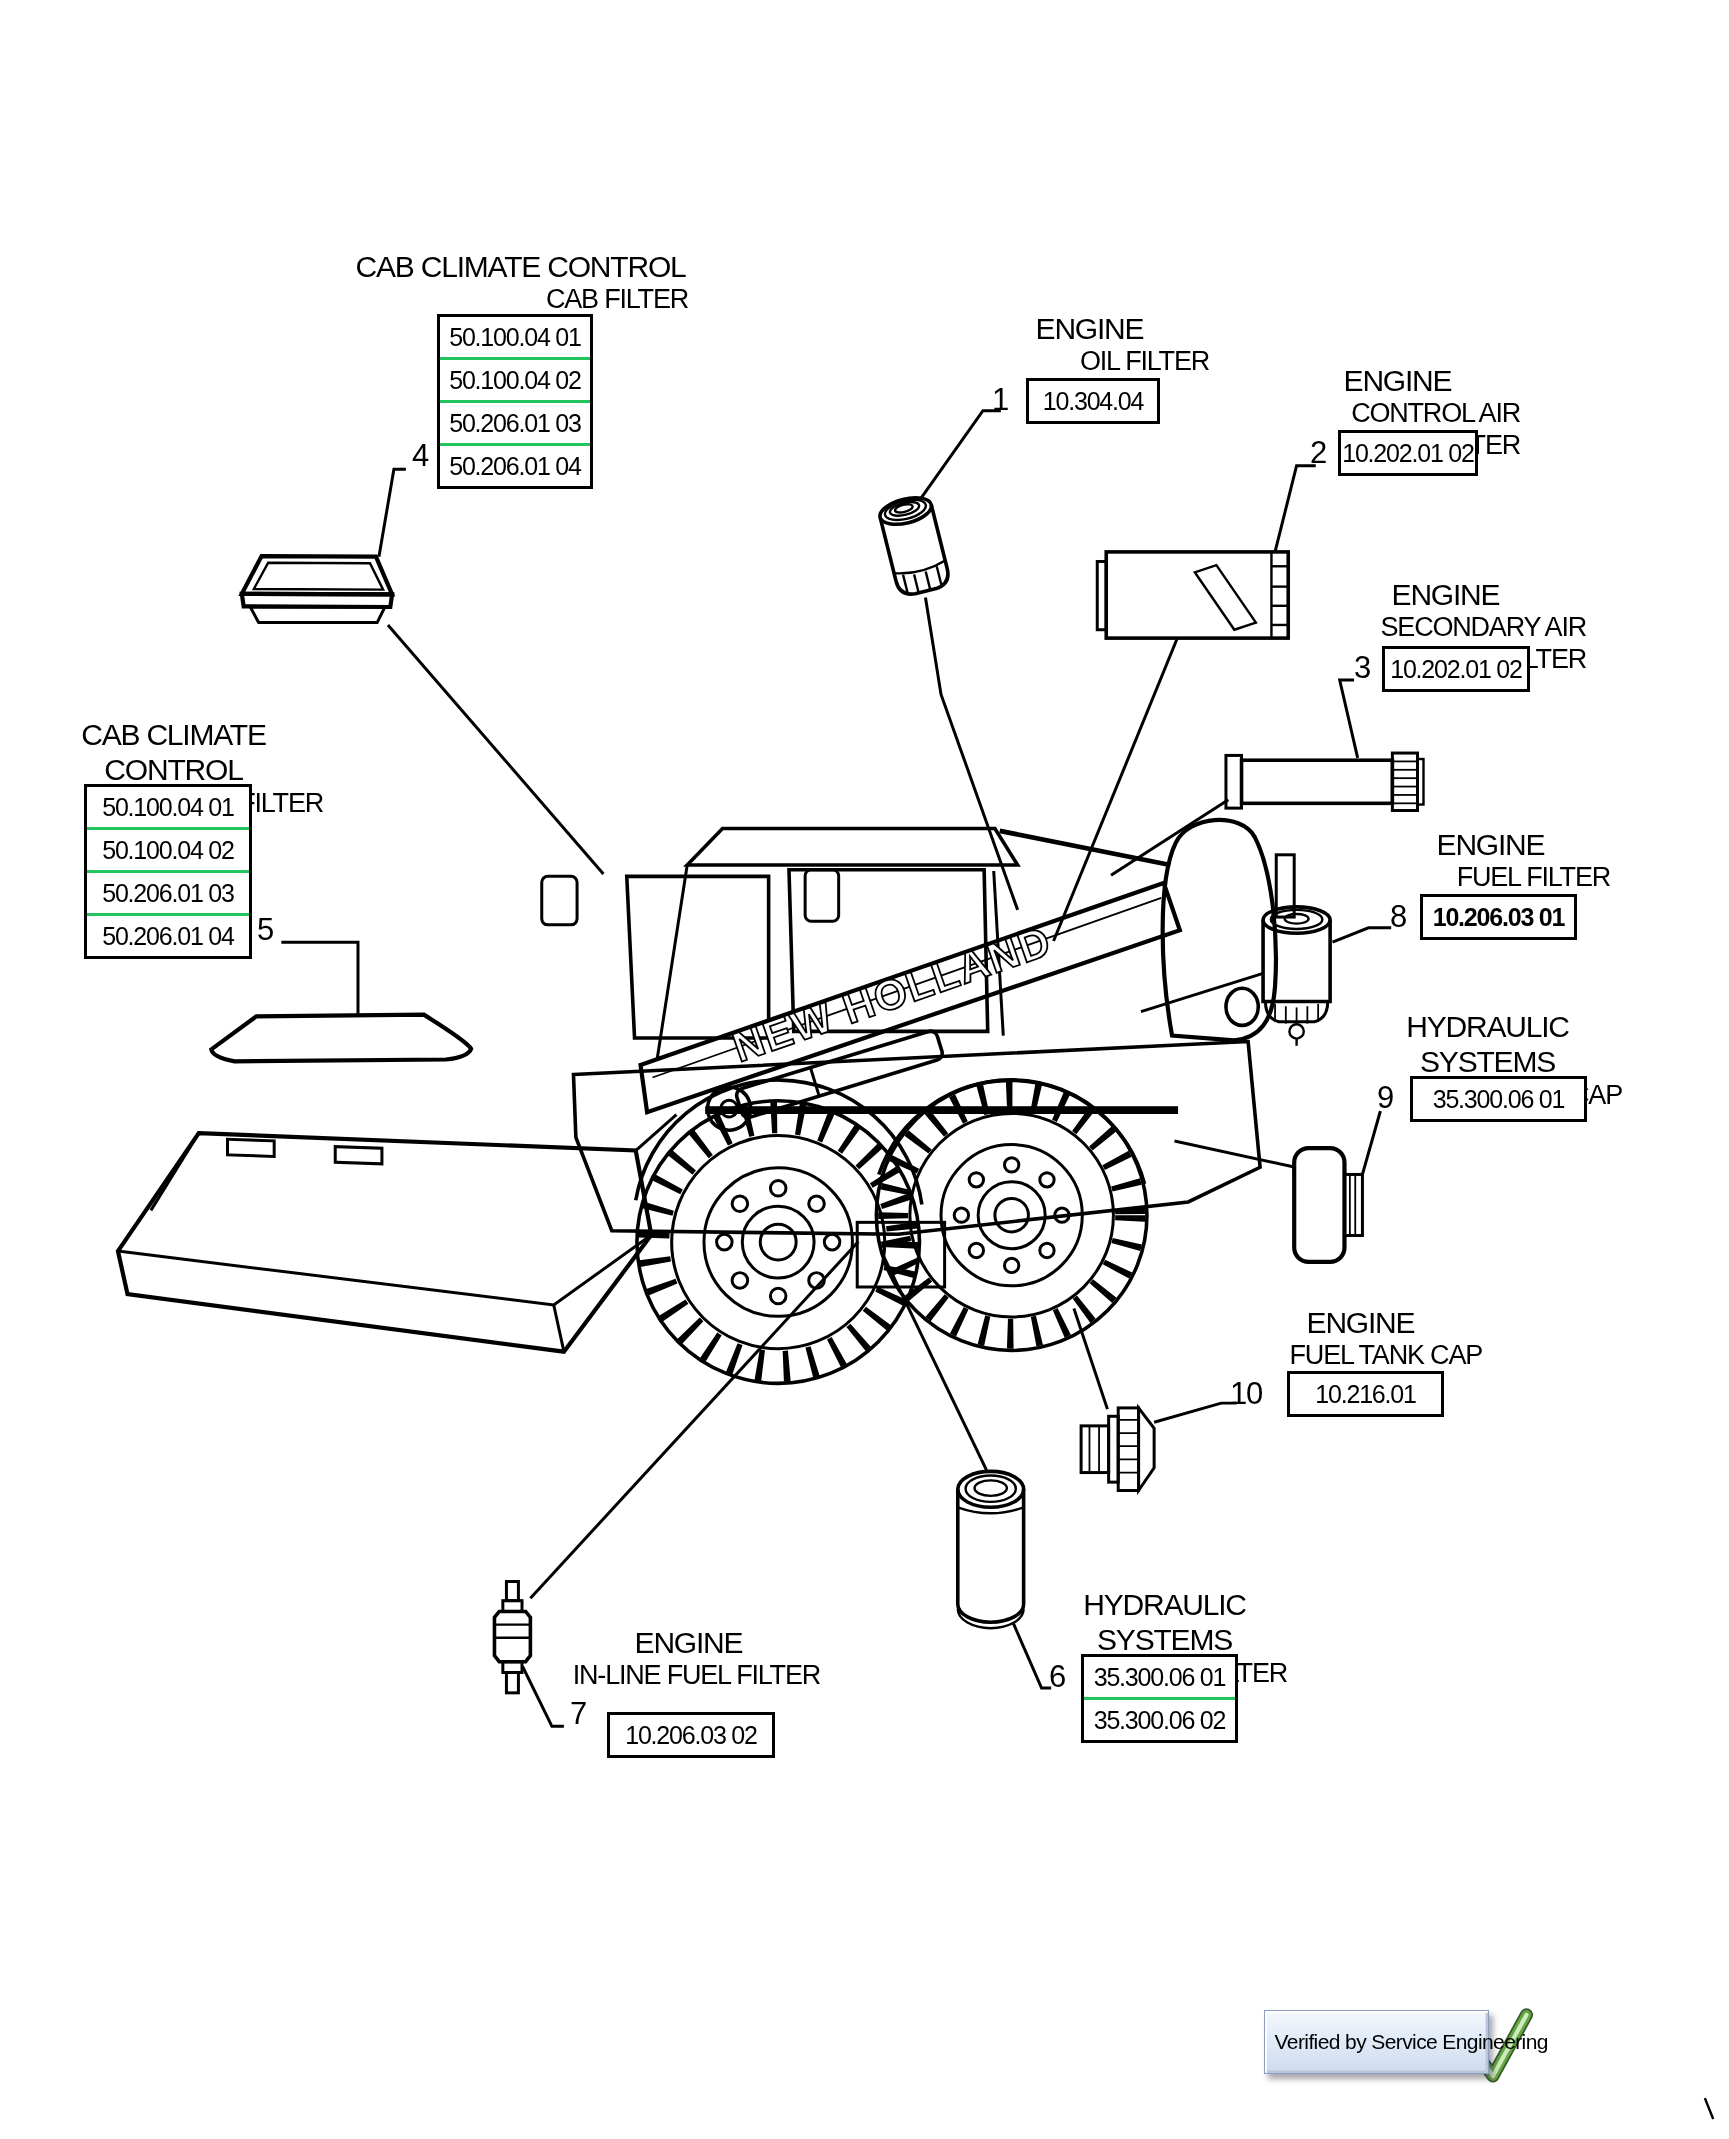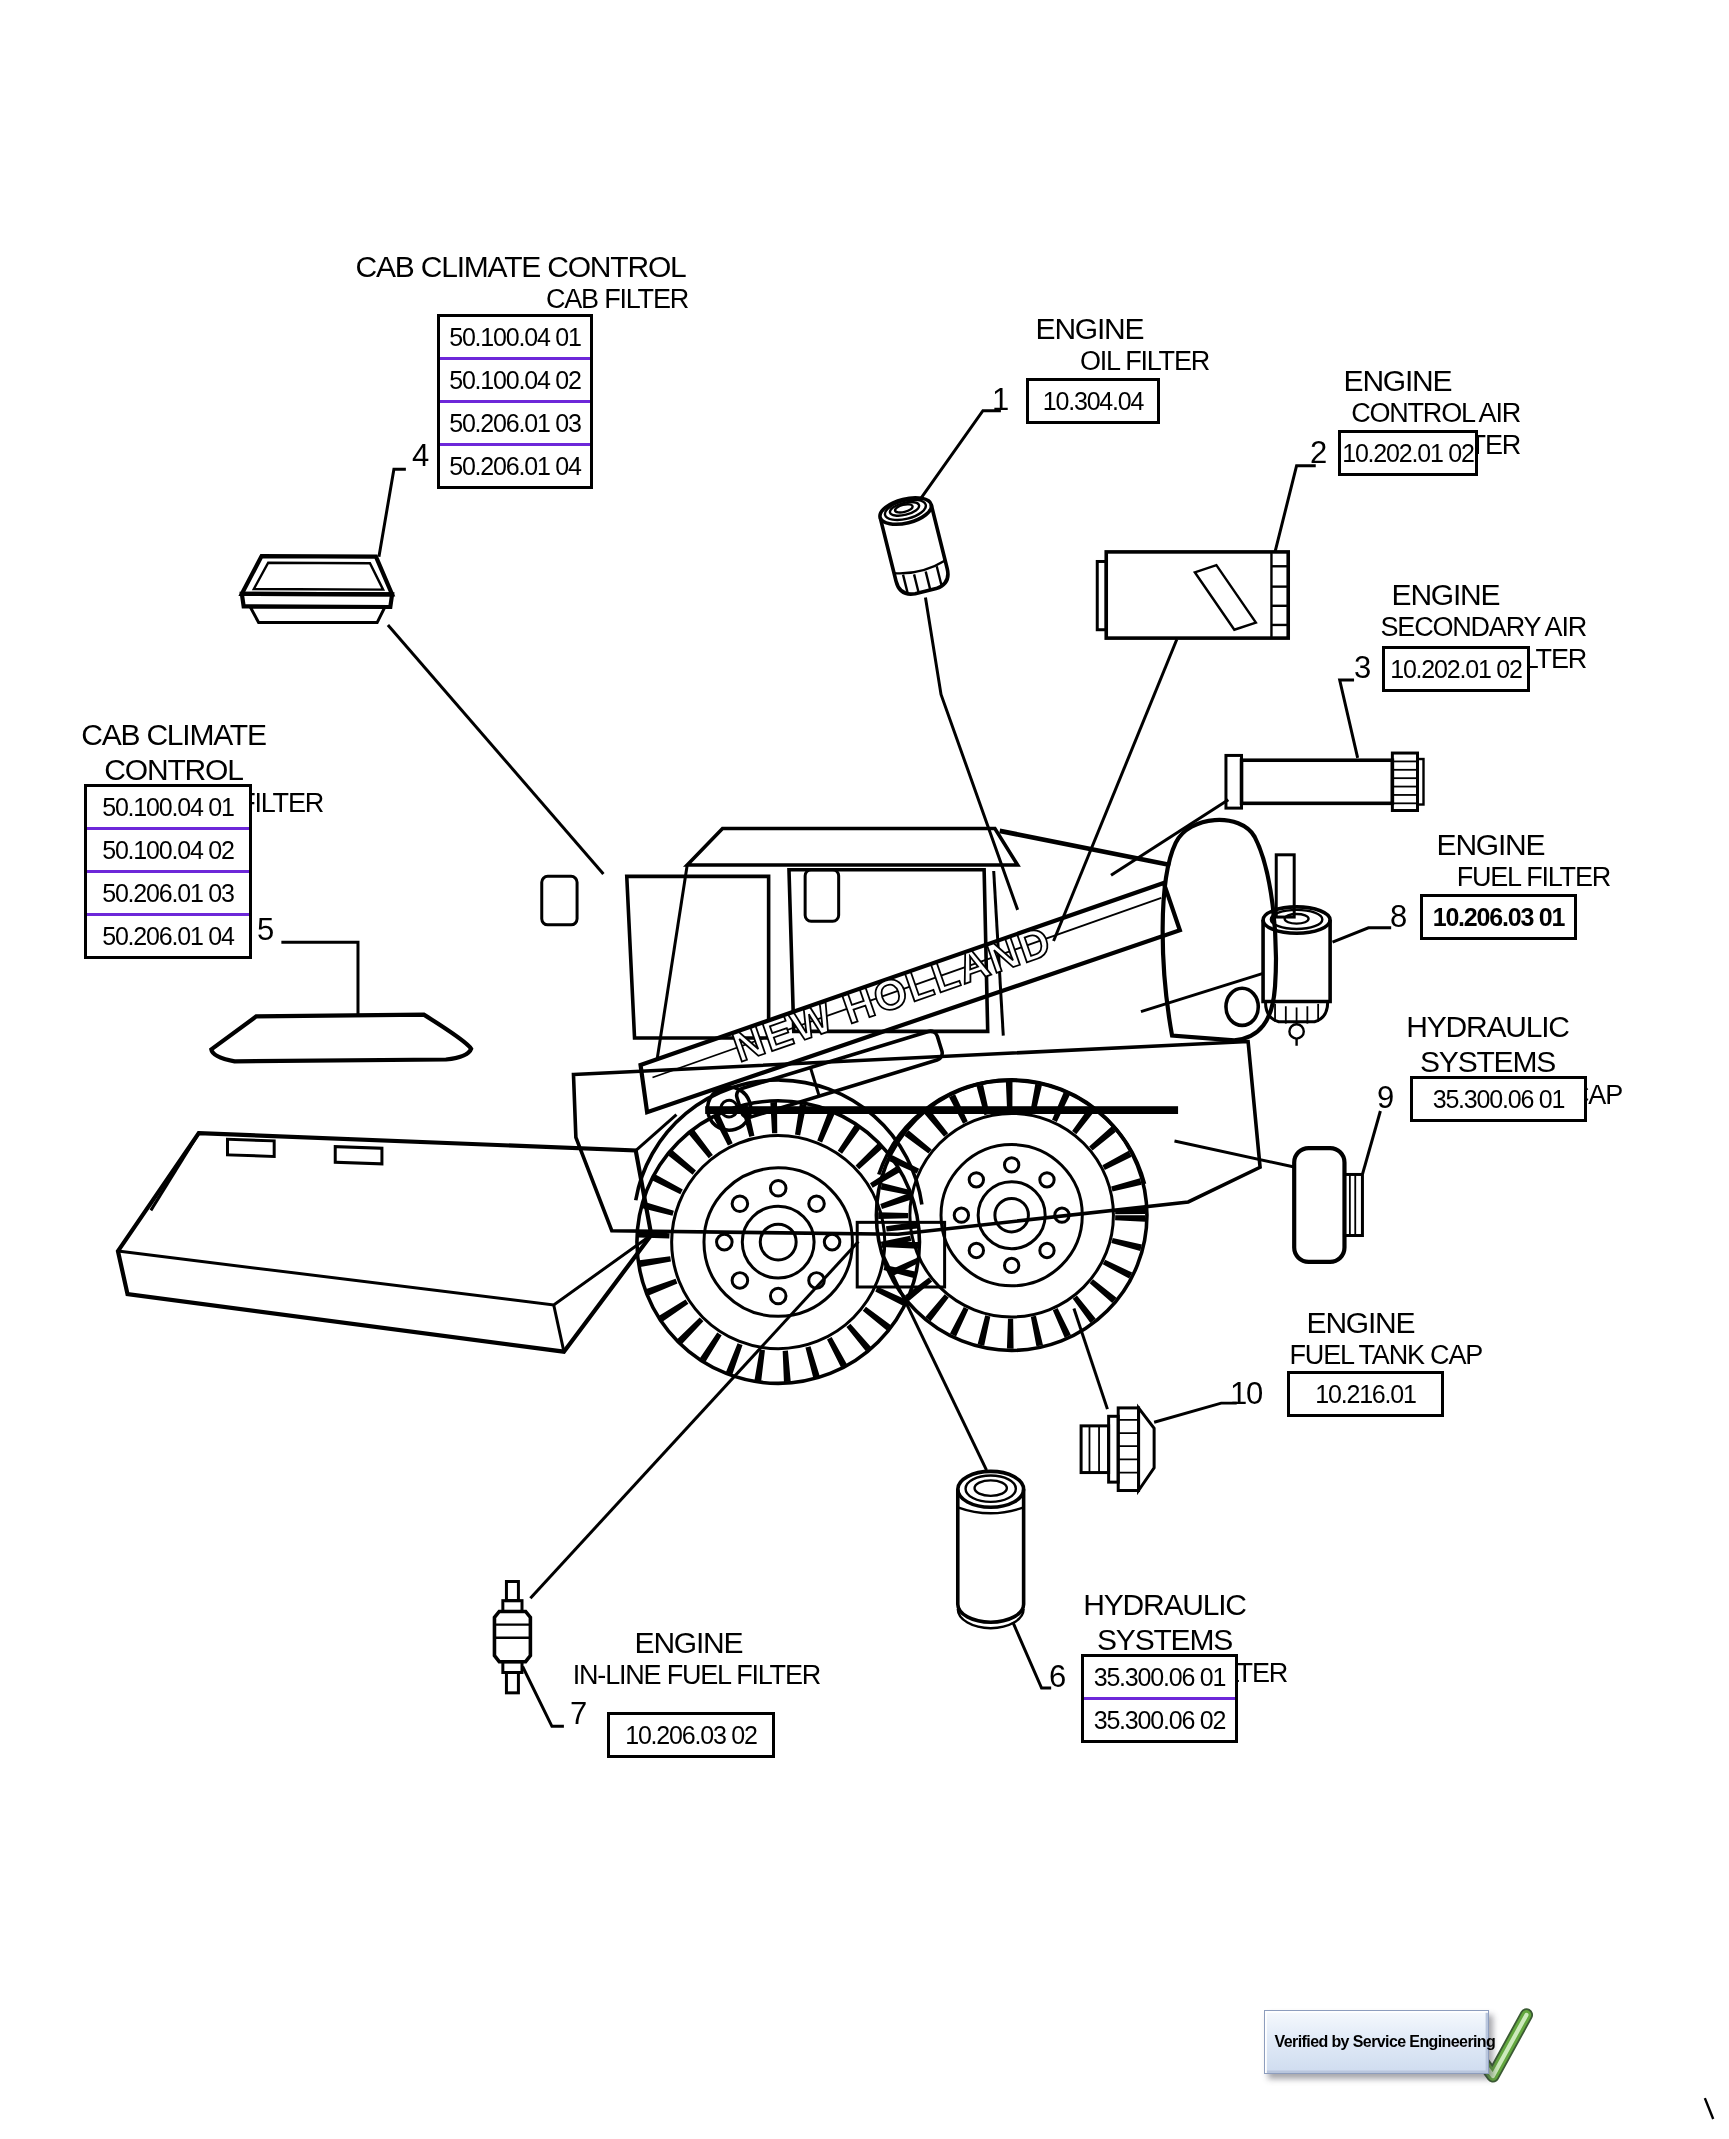--- a/index.html
+++ b/index.html
@@ -3,30 +3,30 @@
 <meta charset="utf-8">
 <style>
   html,body{margin:0;padding:0;background:#fff;}
   #canvas{position:relative;width:1730px;height:2140px;background:#ffffff;overflow:hidden;
           font-family:"Liberation Sans",sans-serif;color:#000;}
   svg{position:absolute;left:0;top:0;}
   .callout-title{position:absolute;text-align:center;}
   .sys{font-weight:normal;font-size:30px;line-height:1.18;letter-spacing:-1.2px;}
   .comp{font-size:27px;line-height:1.18;letter-spacing:-1.2px;text-align:right;}
   .parts-table{position:absolute;border:3px solid #000;background:#fff;}
-  .part-row{height:40px;border-bottom:3px solid #6d28d9;display:flex;align-items:center;
+  .part-row{height:40px;border-bottom:3px solid #22c55e;display:flex;align-items:center;
             justify-content:center;font-size:25px;letter-spacing:-1.2px;white-space:nowrap;}
   .part-row:last-child{border-bottom:none;}
   .ref-num{position:absolute;font-size:31px;letter-spacing:-1.2px;}
   .badge{position:absolute;left:1264px;top:2010px;width:223px;height:62px;
          background:linear-gradient(180deg,#f6f9fd 0%,#e3ecf8 40%,#cfdcef 100%);
          border:1.8px solid #8d9dbd;
          box-shadow:inset 1.8px 1.8px 0 #ffffff, inset -2.4px -2.4px 0 #b9c6dd, 4.2px 5.4px 6px rgba(60,60,70,.45);
          display:flex;align-items:center;}
-  .badge span{font-weight:bold;font-size:16px;letter-spacing:-0.6px;padding-left:9.6px;white-space:nowrap;}
+  .badge span{font-weight:normal;font-size:21px;letter-spacing:-0.6px;padding-left:9.6px;white-space:nowrap;}
   .lineart{stroke:#000;fill:none;}
 </style>
 </head>
 <body>
 
 <div id="canvas">
 
   <svg width="1730" height="2140" viewBox="0 0 2890 3575">
 
     <defs>

